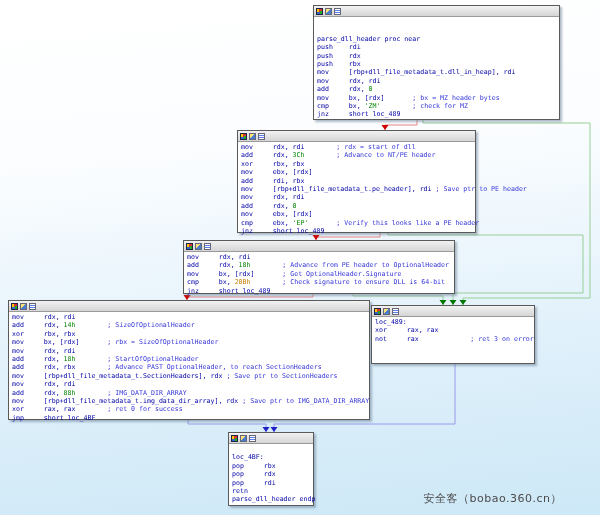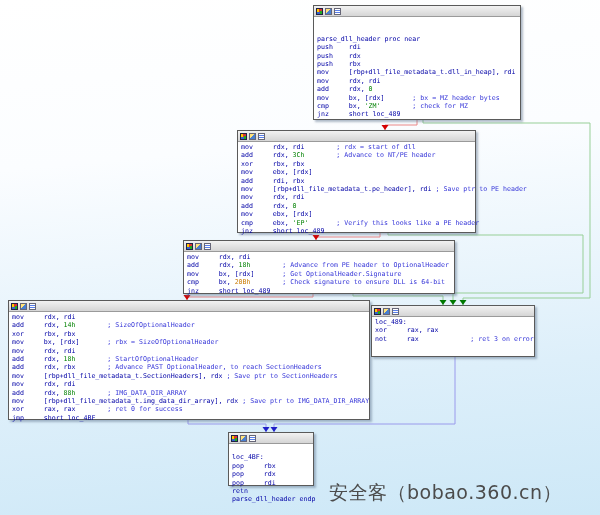--- a/index.html
+++ b/index.html
@@ -41,21 +41,21 @@
   }
   .asm-line{height:8.4px;}
   .seg-c{color:#0000a6;}
   .seg-n{color:#008100;}
   .seg-s{color:#008100;}
   .seg-o{color:#ca7a00;}
   .seg-m{color:#3535d8;}
   #watermark{
     position:absolute;right:38px;bottom:9px;z-index:3;
     font-family:"DejaVu Sans","Liberation Sans",sans-serif;
-    font-size:19px;color:#4b4b4b;letter-spacing:.5px;margin-left:32px;
+    font-size:11px;color:#4b4b4b;letter-spacing:.5px;margin-left:32px;
   }
 </style>
 </head>
 <body>
 
 <div id="canvas">
   <svg id="edges" width="600" height="515">
       <polyline points="417,120 417,125 385,125 385,130" fill="none" stroke="#ea8888" stroke-width="1"></polyline>
       <polygon points="381.5,125 388.5,125 385,130" fill="#d40000"></polygon>
       <polyline points="423,120 423,123 590,123 590,298 463,298 463,305" fill="none" stroke="#97cf97" stroke-width="1"></polyline>
@@ -67,21 +67,21 @@
       <polyline points="313,294 313,297 187,297 187,300" fill="none" stroke="#ea8888" stroke-width="1"></polyline>
       <polygon points="183.5,295 190.5,295 187,300" fill="#d40000"></polygon>
       <polyline points="353,294 353,296 443,296 443,305" fill="none" stroke="#97cf97" stroke-width="1"></polyline>
       <polygon points="439.5,300 446.5,300 443,305" fill="#007800"></polygon>
       <polyline points="188,420 188,424 266,424 266,432" fill="none" stroke="#9a9aec" stroke-width="1"></polyline>
       <polygon points="262.5,427 269.5,427 266,432" fill="#2020c8"></polygon>
       <polyline points="455,347 455,424 274,424 274,432" fill="none" stroke="#9a9aec" stroke-width="1"></polyline>
       <polygon points="270.5,427 277.5,427 274,432" fill="#2020c8"></polygon>
     </svg>
   <div id="nodes">
-      <div class="node" style="left: 313px; top: 5px; width: 208px; height: 115px;">
+      <div class="node" style="left: 313px; top: 5px; width: 247px; height: 115px;">
         <div class="titlebar">
           <span class="tbicon i0"></span>
           <span class="tbicon i1"></span>
           <span class="tbicon i2"></span>
         </div>
         <div class="content"><div class="asm-line">&nbsp;</div><div class="asm-line">&nbsp;</div><div class="asm-line"><span class="seg-c">parse_dll_header proc near</span></div><div class="asm-line"><span class="seg-c">push    rdi</span></div><div class="asm-line"><span class="seg-c">push    rdx</span></div><div class="asm-line"><span class="seg-c">push    rbx</span></div><div class="asm-line"><span class="seg-c">mov     [rbp+dll_file_metadata_t.dll_in_heap], rdi</span></div><div class="asm-line"><span class="seg-c">mov     rdx, rdi</span></div><div class="asm-line"><span class="seg-c">add     rdx, </span><span class="seg-n">0</span></div><div class="asm-line"><span class="seg-c">mov     bx, [rdx]</span><span class="seg-m">       ; bx = MZ header bytes</span></div><div class="asm-line"><span class="seg-c">cmp     bx, </span><span class="seg-s">'ZM'</span><span class="seg-m">        ; check for MZ</span></div><div class="asm-line"><span class="seg-c">jnz     short loc_489</span></div></div>
       </div>
       <div class="node" style="left: 237px; top: 130px; width: 239px; height: 103px;">
         <div class="titlebar">
           <span class="tbicon i0"></span>
@@ -99,29 +99,29 @@
         <div class="content"><div class="asm-line"><span class="seg-c">mov     rdx, rdi</span></div><div class="asm-line"><span class="seg-c">add     rdx, </span><span class="seg-n">18h</span><span class="seg-m">        ; Advance from PE header to OptionalHeader</span></div><div class="asm-line"><span class="seg-c">mov     bx, [rdx]</span><span class="seg-m">       ; Get OptionalHeader.Signature</span></div><div class="asm-line"><span class="seg-c">cmp     bx, </span><span class="seg-o">20Bh</span><span class="seg-m">        ; Check signature to ensure DLL is 64-bit</span></div><div class="asm-line"><span class="seg-c">jnz     short loc_489</span></div></div>
       </div>
       <div class="node" style="left: 8px; top: 300px; width: 362px; height: 120px;">
         <div class="titlebar">
           <span class="tbicon i0"></span>
           <span class="tbicon i1"></span>
           <span class="tbicon i2"></span>
         </div>
         <div class="content"><div class="asm-line"><span class="seg-c">mov     rdx, rdi</span></div><div class="asm-line"><span class="seg-c">add     rdx, </span><span class="seg-n">14h</span><span class="seg-m">        ; SizeOfOptionalHeader</span></div><div class="asm-line"><span class="seg-c">xor     rbx, rbx</span></div><div class="asm-line"><span class="seg-c">mov     bx, [rdx]</span><span class="seg-m">       ; rbx = SizeOfOptionalHeader</span></div><div class="asm-line"><span class="seg-c">mov     rdx, rdi</span></div><div class="asm-line"><span class="seg-c">add     rdx, </span><span class="seg-n">18h</span><span class="seg-m">        ; StartOfOptionalHeader</span></div><div class="asm-line"><span class="seg-c">add     rdx, rbx</span><span class="seg-m">        ; Advance PAST OptionalHeader, to reach SectionHeaders</span></div><div class="asm-line"><span class="seg-c">mov     [rbp+dll_file_metadata_t.SectionHeaders], rdx</span><span class="seg-m"> ; Save ptr to SectionHeaders</span></div><div class="asm-line"><span class="seg-c">mov     rdx, rdi</span></div><div class="asm-line"><span class="seg-c">add     rdx, </span><span class="seg-n">88h</span><span class="seg-m">        ; IMG_DATA_DIR_ARRAY</span></div><div class="asm-line"><span class="seg-c">mov     [rbp+dll_file_metadata_t.img_data_dir_array], rdx</span><span class="seg-m"> ; Save ptr to IMG_DATA_DIR_ARRAY</span></div><div class="asm-line"><span class="seg-c">xor     rax, rax</span><span class="seg-m">        ; ret 0 for success</span></div><div class="asm-line"><span class="seg-c">jmp     short loc_4BF</span></div></div>
       </div>
-      <div class="node" style="left: 371px; top: 305px; width: 164px; height: 52px;">
+      <div class="node" style="left: 371px; top: 305px; width: 164px; height: 59px;">
         <div class="titlebar">
           <span class="tbicon i0"></span>
           <span class="tbicon i1"></span>
           <span class="tbicon i2"></span>
         </div>
         <div class="content"><div class="asm-line"><span class="seg-c">loc_489:</span></div><div class="asm-line"><span class="seg-c">xor     rax, rax</span></div><div class="asm-line"><span class="seg-c">not     rax</span><span class="seg-m">             ; ret 3 on error</span></div></div>
       </div>
-      <div class="node" style="left: 228px; top: 432px; width: 86px; height: 54px;">
+      <div class="node" style="left: 228px; top: 432px; width: 86px; height: 74px;">
         <div class="titlebar">
           <span class="tbicon i0"></span>
           <span class="tbicon i1"></span>
           <span class="tbicon i2"></span>
         </div>
         <div class="content"><div class="asm-line">&nbsp;</div><div class="asm-line"><span class="seg-c">loc_4BF:</span></div><div class="asm-line"><span class="seg-c">pop     rbx</span></div><div class="asm-line"><span class="seg-c">pop     rdx</span></div><div class="asm-line"><span class="seg-c">pop     rdi</span></div><div class="asm-line"><span class="seg-c">retn</span></div><div class="asm-line"><span class="seg-c">parse_dll_header endp</span></div></div>
       </div>
     </div>
   <div id="watermark">安全客（bobao.360.cn）</div>
 </div>

